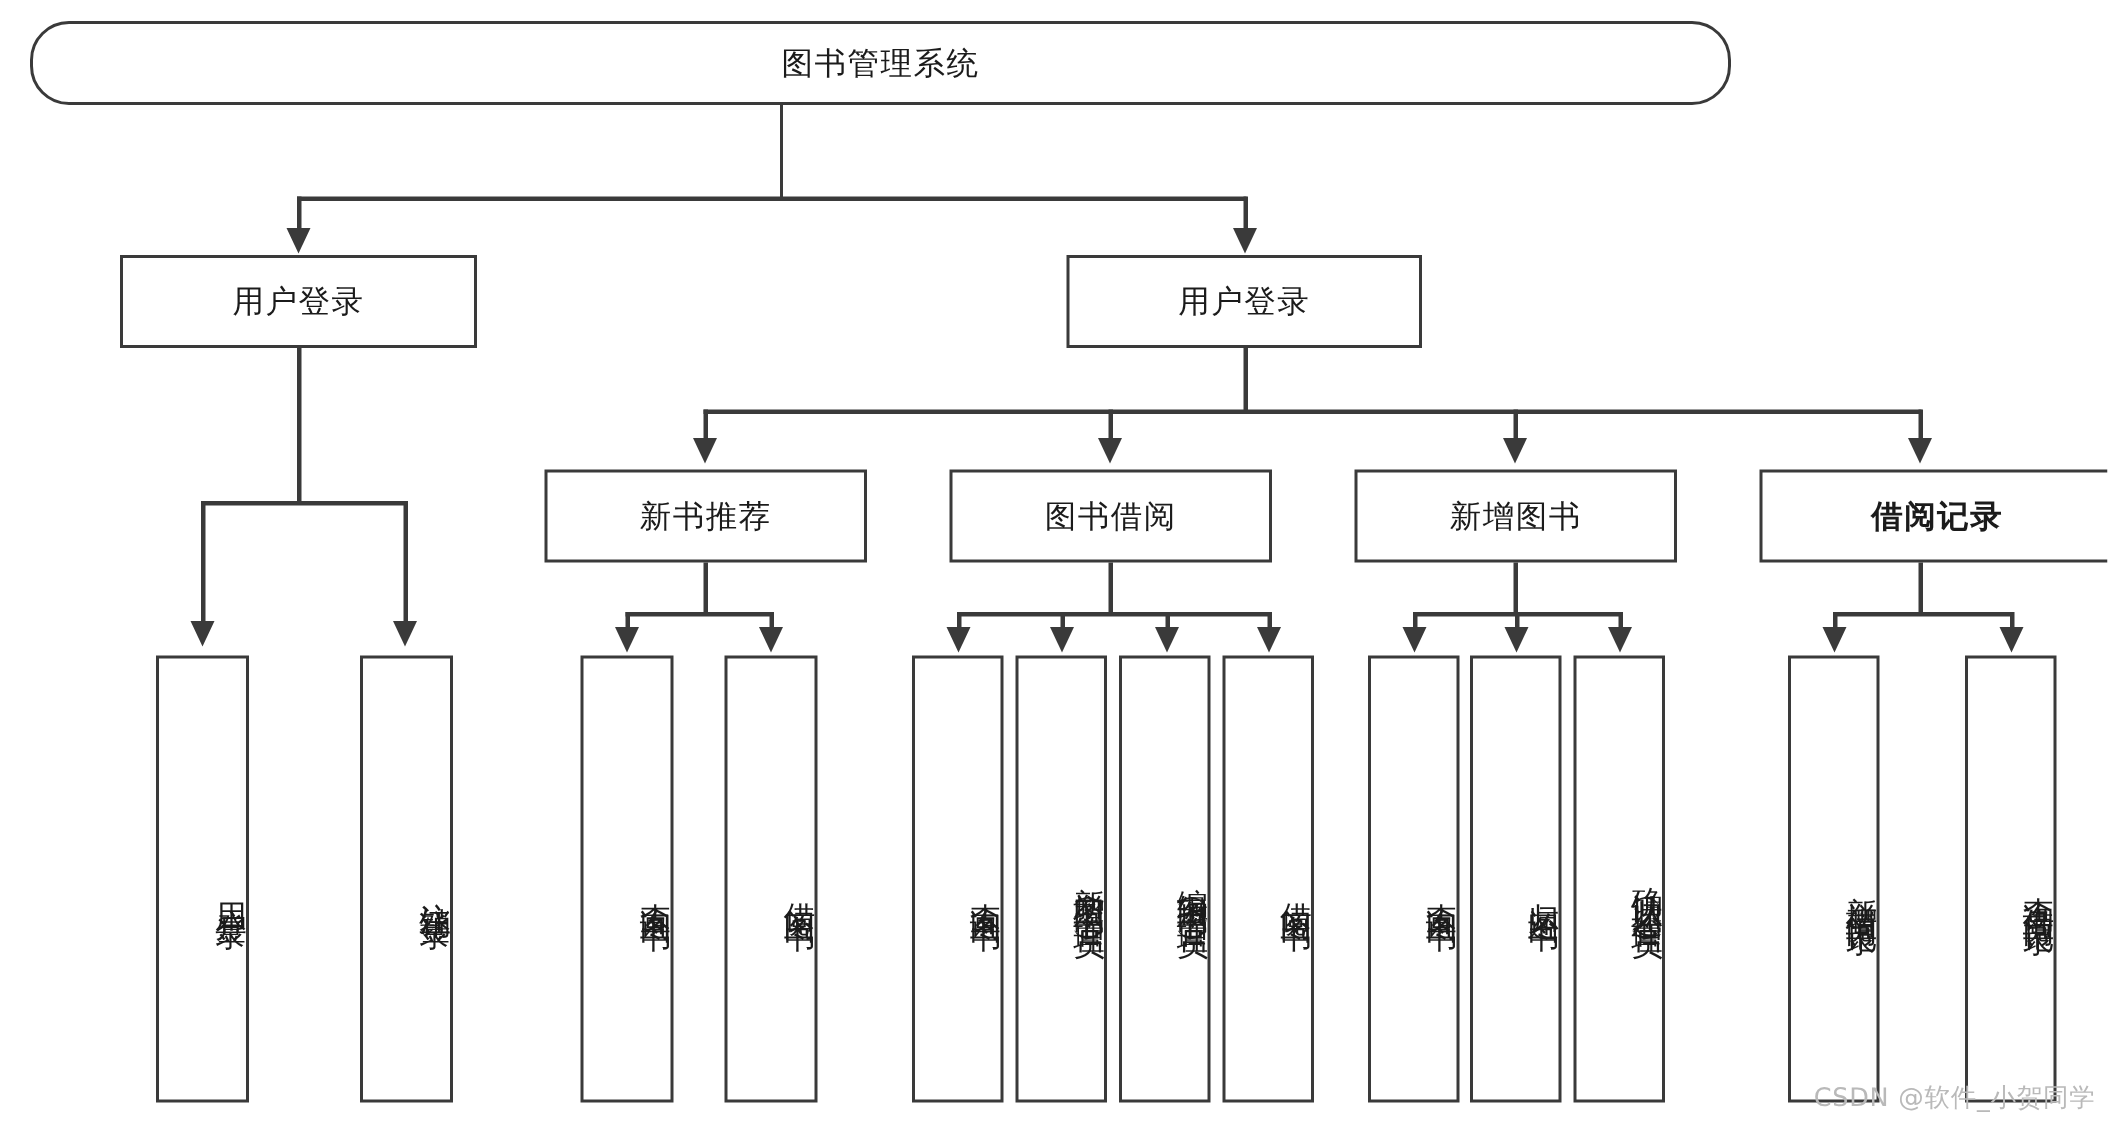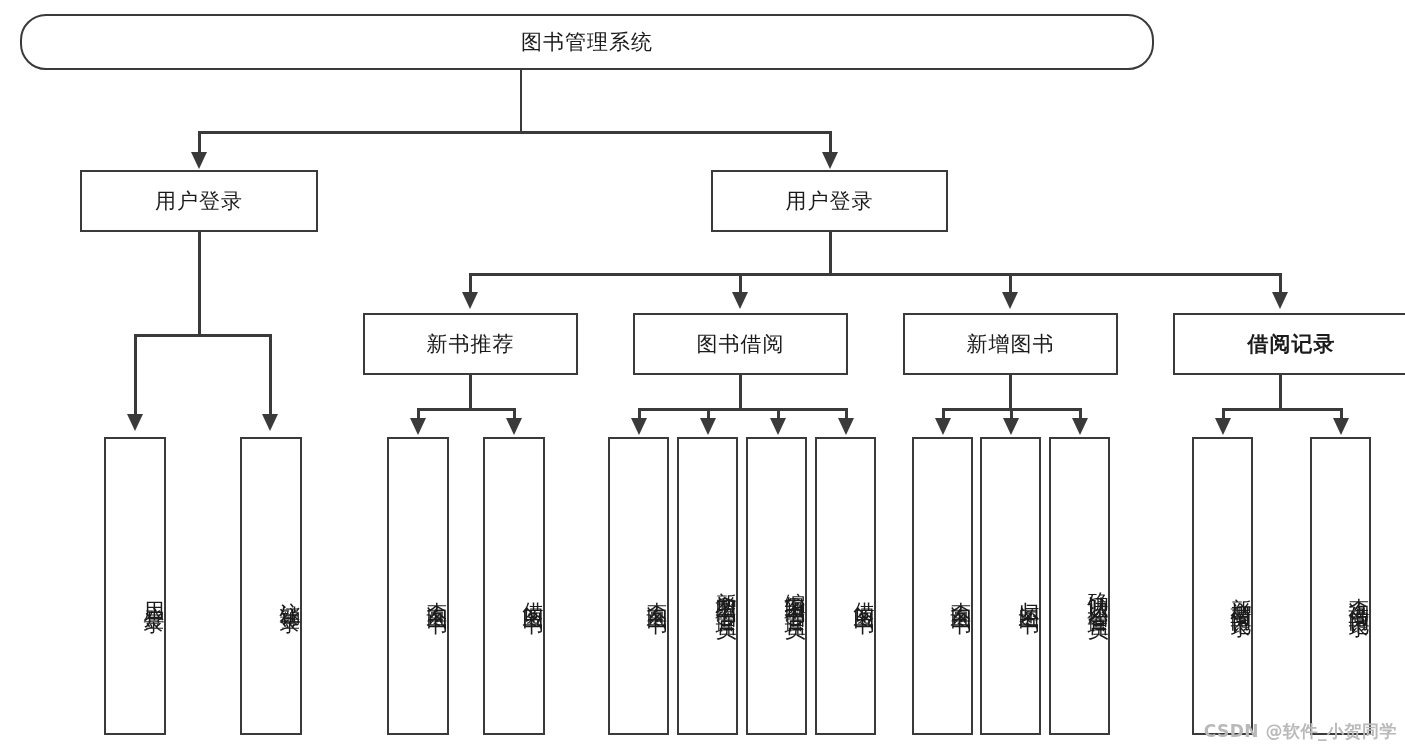--- a/index.html
+++ b/index.html
@@ -73,21 +73,20 @@
   
   #watermark {
     position: absolute;
     right: 8px;
     bottom: 4px;
     font-size: 17px;
     color: #b9b9b9;
     letter-spacing: 0.5px;
     white-space: nowrap;
     pointer-events: none;
-    font-weight: bold;
   }
 </style>
 </head>
 <body>
 
 <div id="canvas">
 
   <div class="node root" style="left:20px; top:14px; width:1134px; height:56px;border-radius:26px;">
     <span>图书管理系统</span>
   </div>

